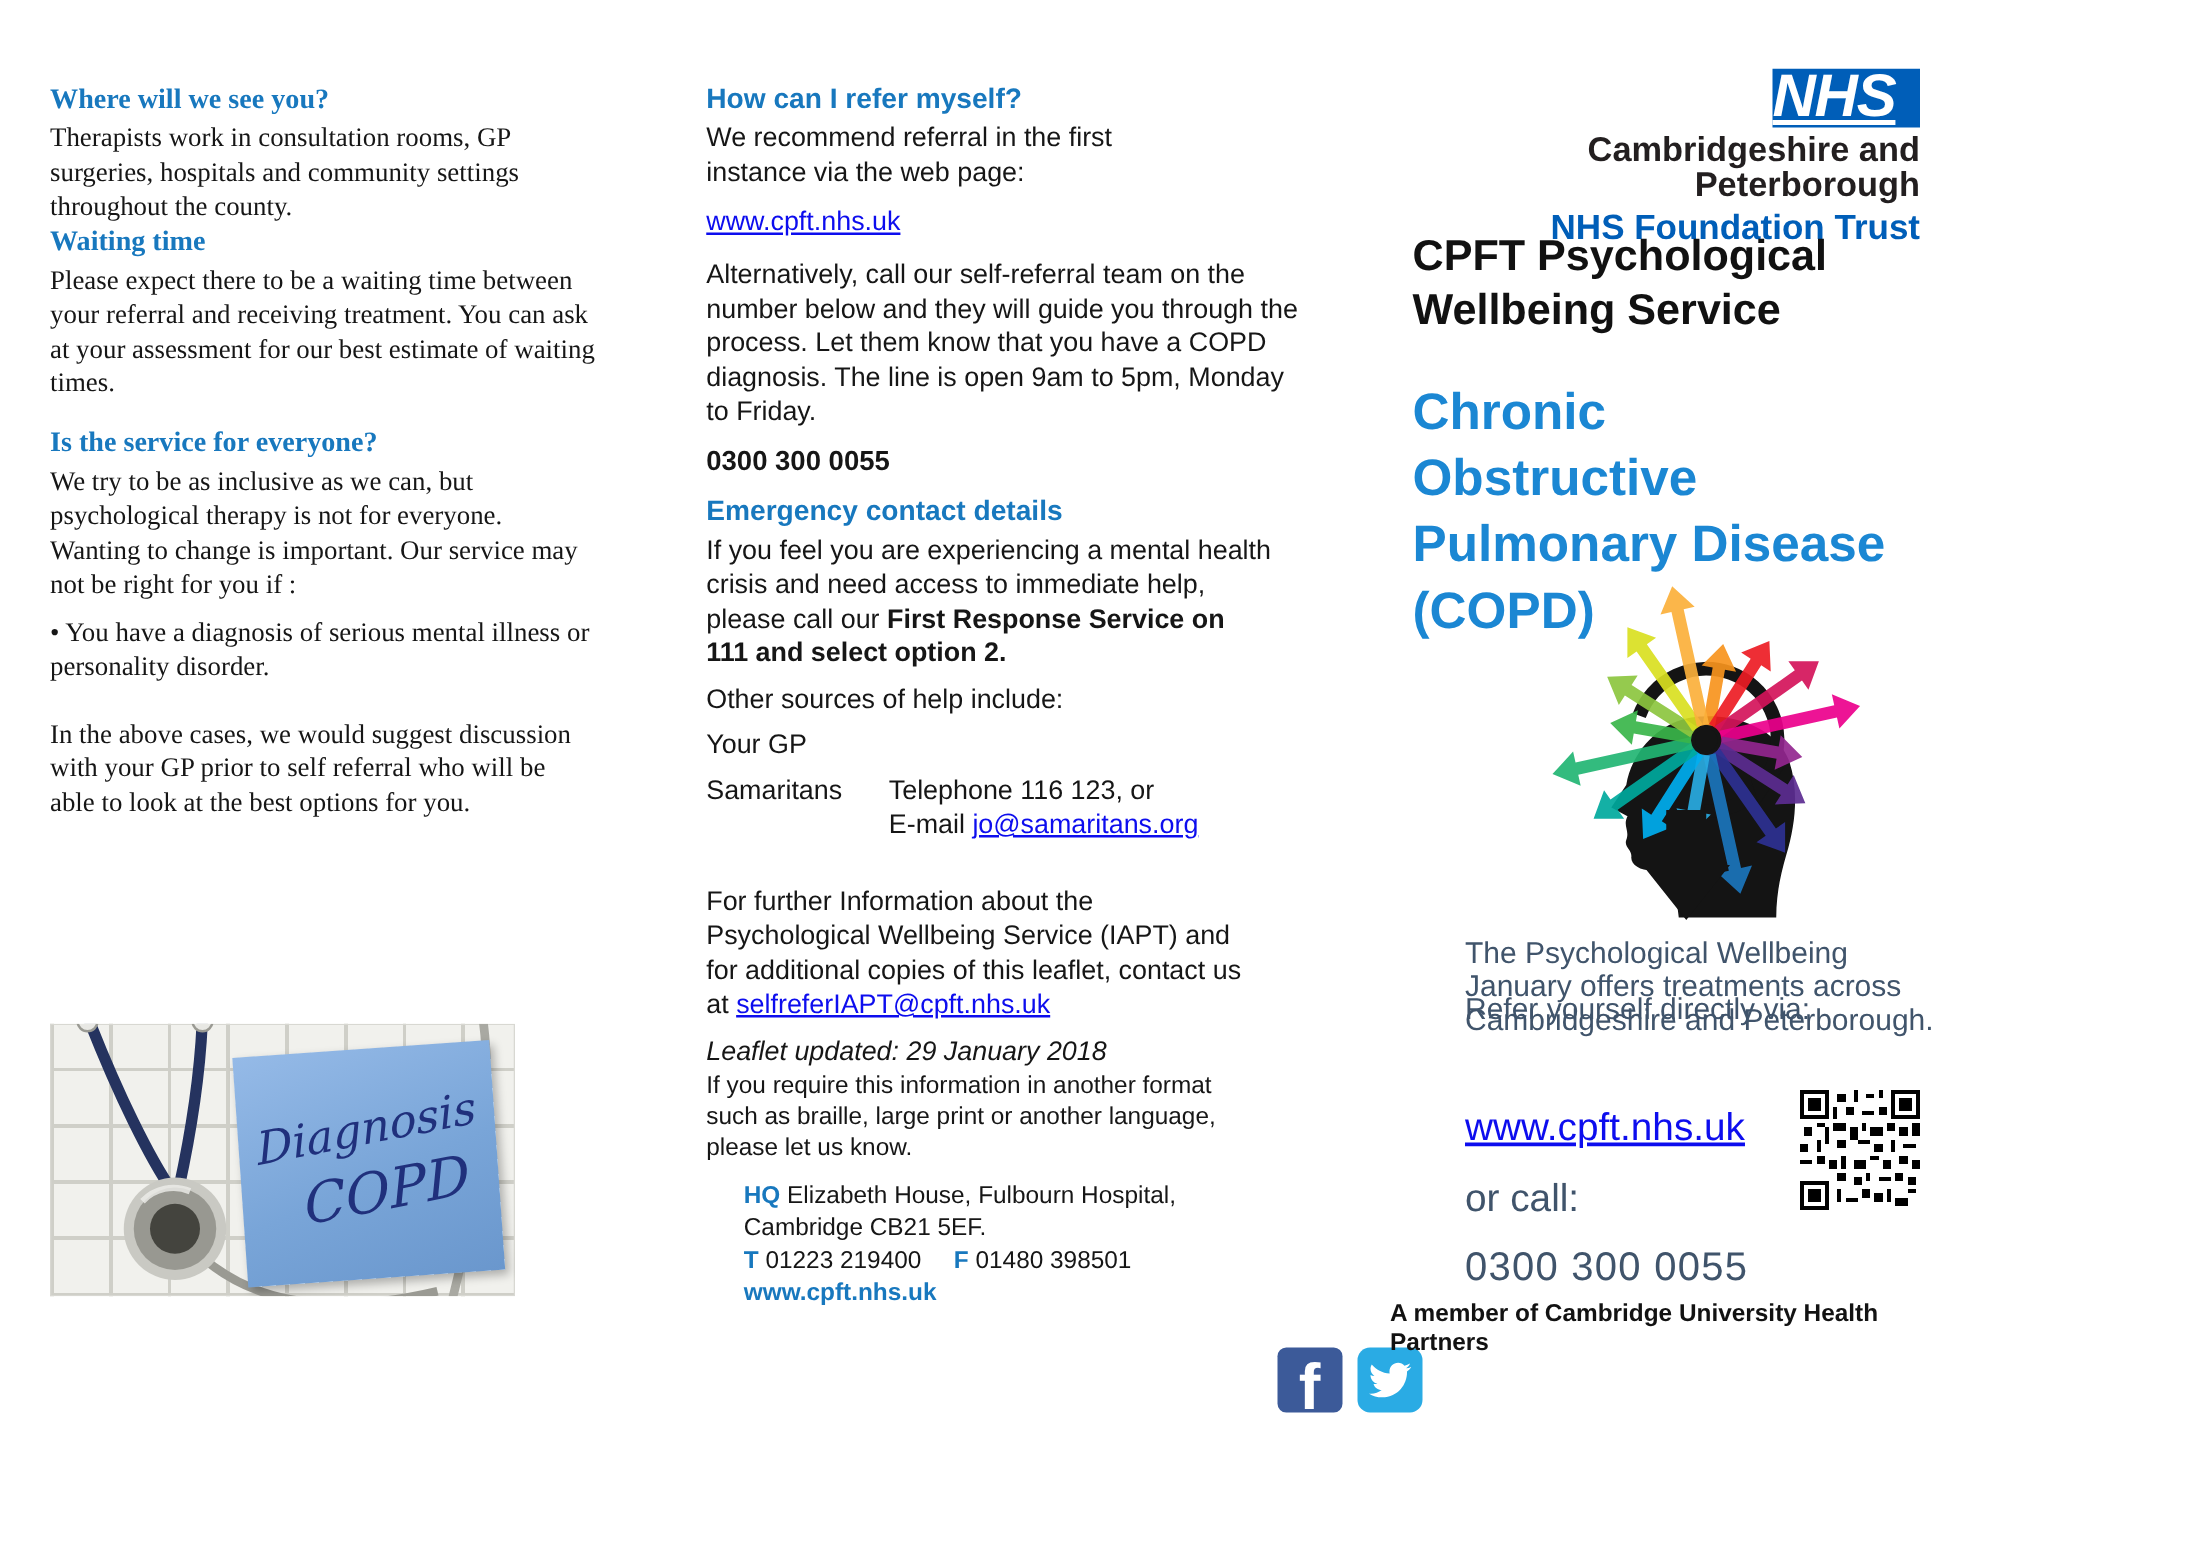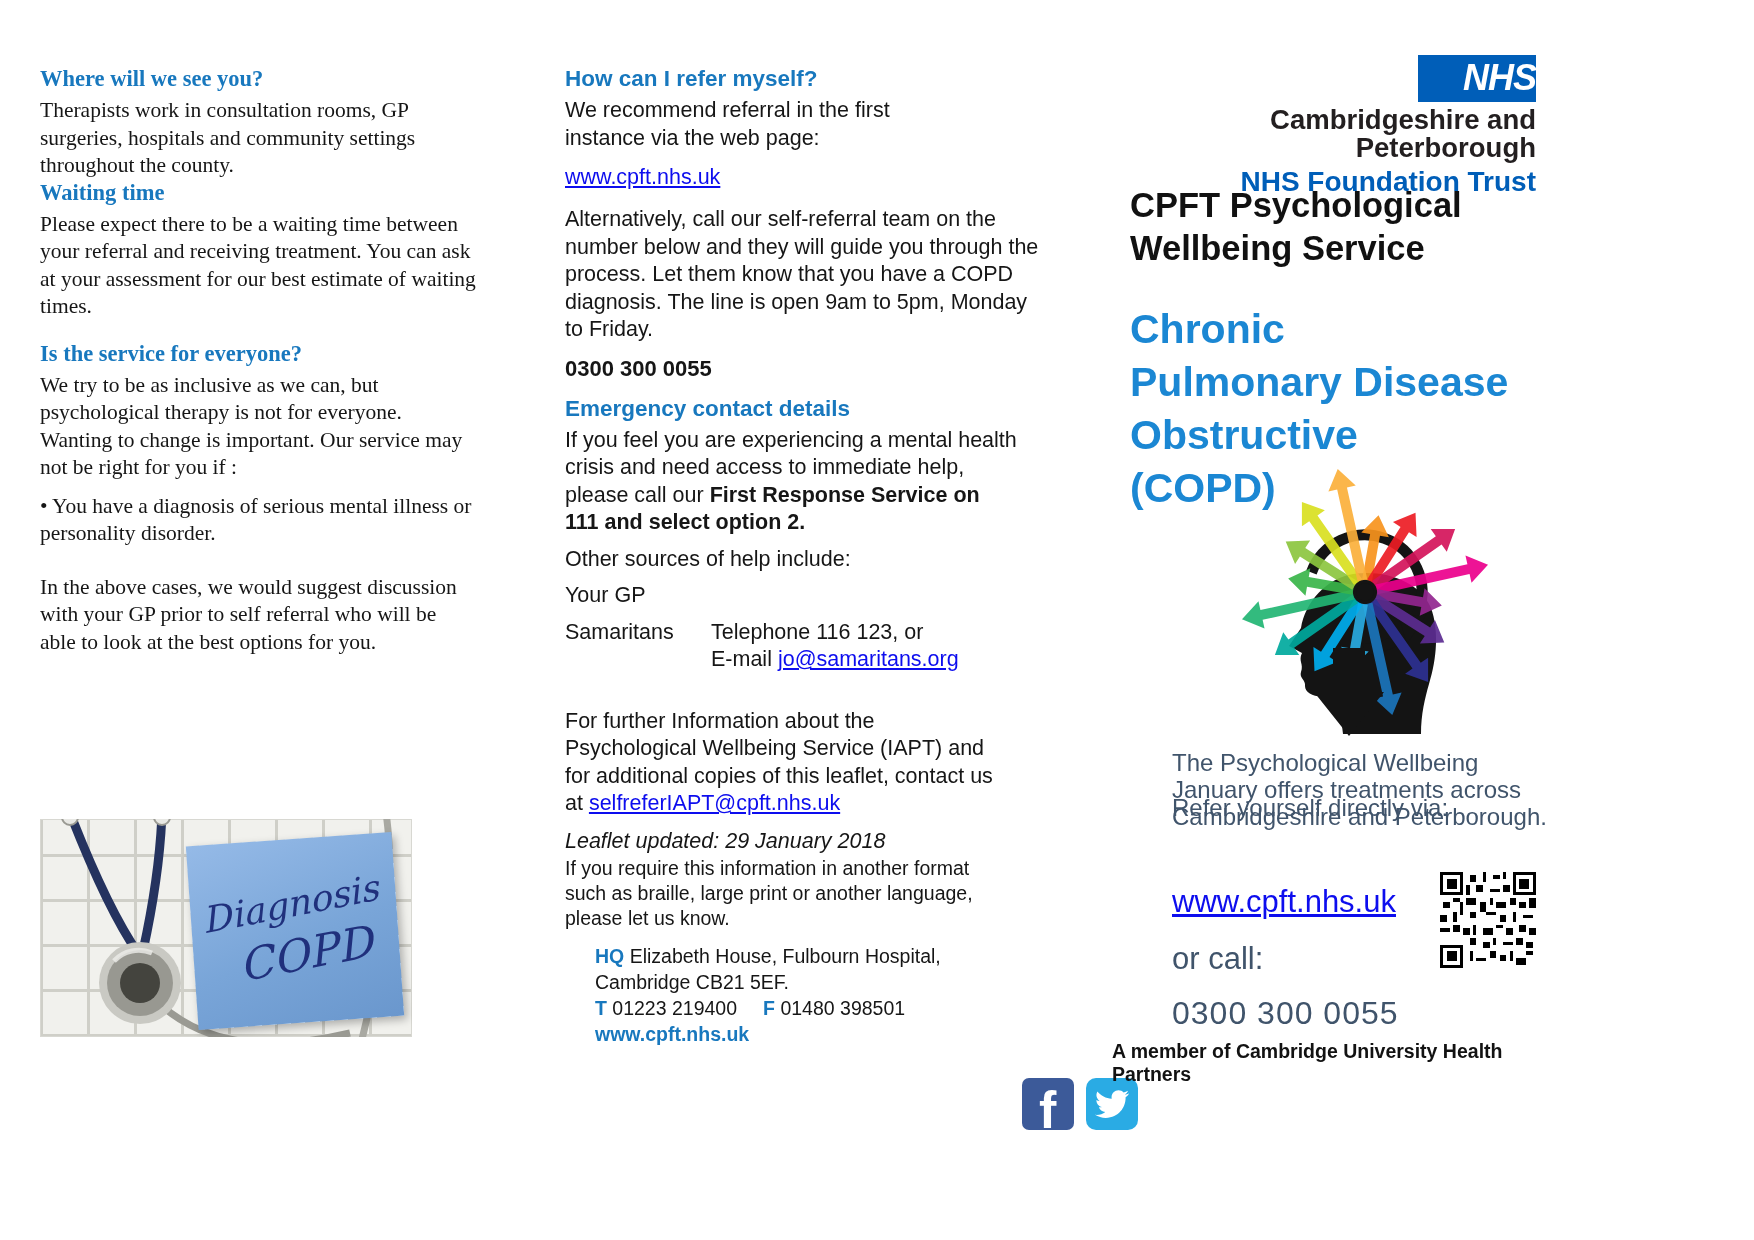--- a/index.html
+++ b/index.html
@@ -81,22 +81,23 @@
   }
   .tw-icon{
     position:absolute;left:1086px;top:1078px;width:52px;height:52px;border-radius:10px;
     background:var(--twitter-blue);cursor:pointer;display:flex;align-items:center;justify-content:center;
   }
 
   
   .nhs-lockup{position:absolute;left:1130px;top:55px;width:406px;text-align:right;}
   .nhs-box{
     display:inline-block;background:var(--nhs-blue);color:#fff;width:118px;height:47px;
-    font-weight:bold;font-style:italic;font-size:36px;line-height:45px;text-align:right;
+    font-weight:bold;font-style:italic;font-size:48px;line-height:45px;text-align:left;
     letter-spacing:-1px;
+    text-decoration:underline;
   }
   .trust-name{margin-top:4px;font-weight:bold;color:#231f20;font-size:27.5px;line-height:28px;}
   .trust-type{margin-top:4px;color:var(--nhs-blue);font-weight:bold;font-size:28px;}
 
   .service-title{position:absolute;left:1130px;top:184px;width:470px;font-weight:bold;font-size:34.5px;line-height:43px;color:#111;}
   .leaflet-title{position:absolute;left:1130px;top:303px;width:500px;font-weight:bold;font-size:41px;line-height:53px;color:var(--title-blue);}
   .illustration{position:absolute;left:1235px;top:462px;}
 
   .rc-intro{position:absolute;left:1172px;top:749px;width:398px;font-size:24px;line-height:27px;color:var(--slate);}
   .rc-refer{position:absolute;left:1172px;top:794px;font-size:24px;color:var(--slate);}
@@ -203,22 +204,22 @@
   <div class="trust-type">NHS Foundation Trust</div>
 </div>
 
 <div class="service-title">
   <div>CPFT Psychological</div>
   <div>Wellbeing Service</div>
 </div>
 
 <div class="leaflet-title">
   <div>Chronic</div>
+  <div>Obstructive</div>
   <div>Pulmonary Disease</div>
-  <div>Obstructive</div>
   <div>(COPD)</div>
 </div>
 
 <svg class="illustration" width="330" height="300" viewBox="0 0 330 300">
   <path d="M118,112 C92,116 70,140 66,166 L54,184 L67,191 C63,199 69,202 66,210 C64,216 71,218 70,224 C70,231 80,236 92,234 L103,231 L108,272 L186,272 C186,252 190,236 194,222 C202,196 204,168 196,146 C186,120 150,107 118,112 Z" fill="#141414"></path>
   <g id="pinwheel" transform="translate(130,130)">
     <circle r="57" fill="none" stroke="#141414" stroke-width="11" stroke-dasharray="250 109" transform="rotate(-160)"></circle>
     <polygon points="42,52 62,22 34,26" fill="#141414"></polygon>
     <circle r="9" fill="#141414"></circle>
   <path d="M-5,-12 L-5,-58 L-14,-58 L0,-78 L14,-58 L5,-58 L5,-12 Z" fill="#f7941d" opacity="0.92" transform="rotate(10)"></path>

